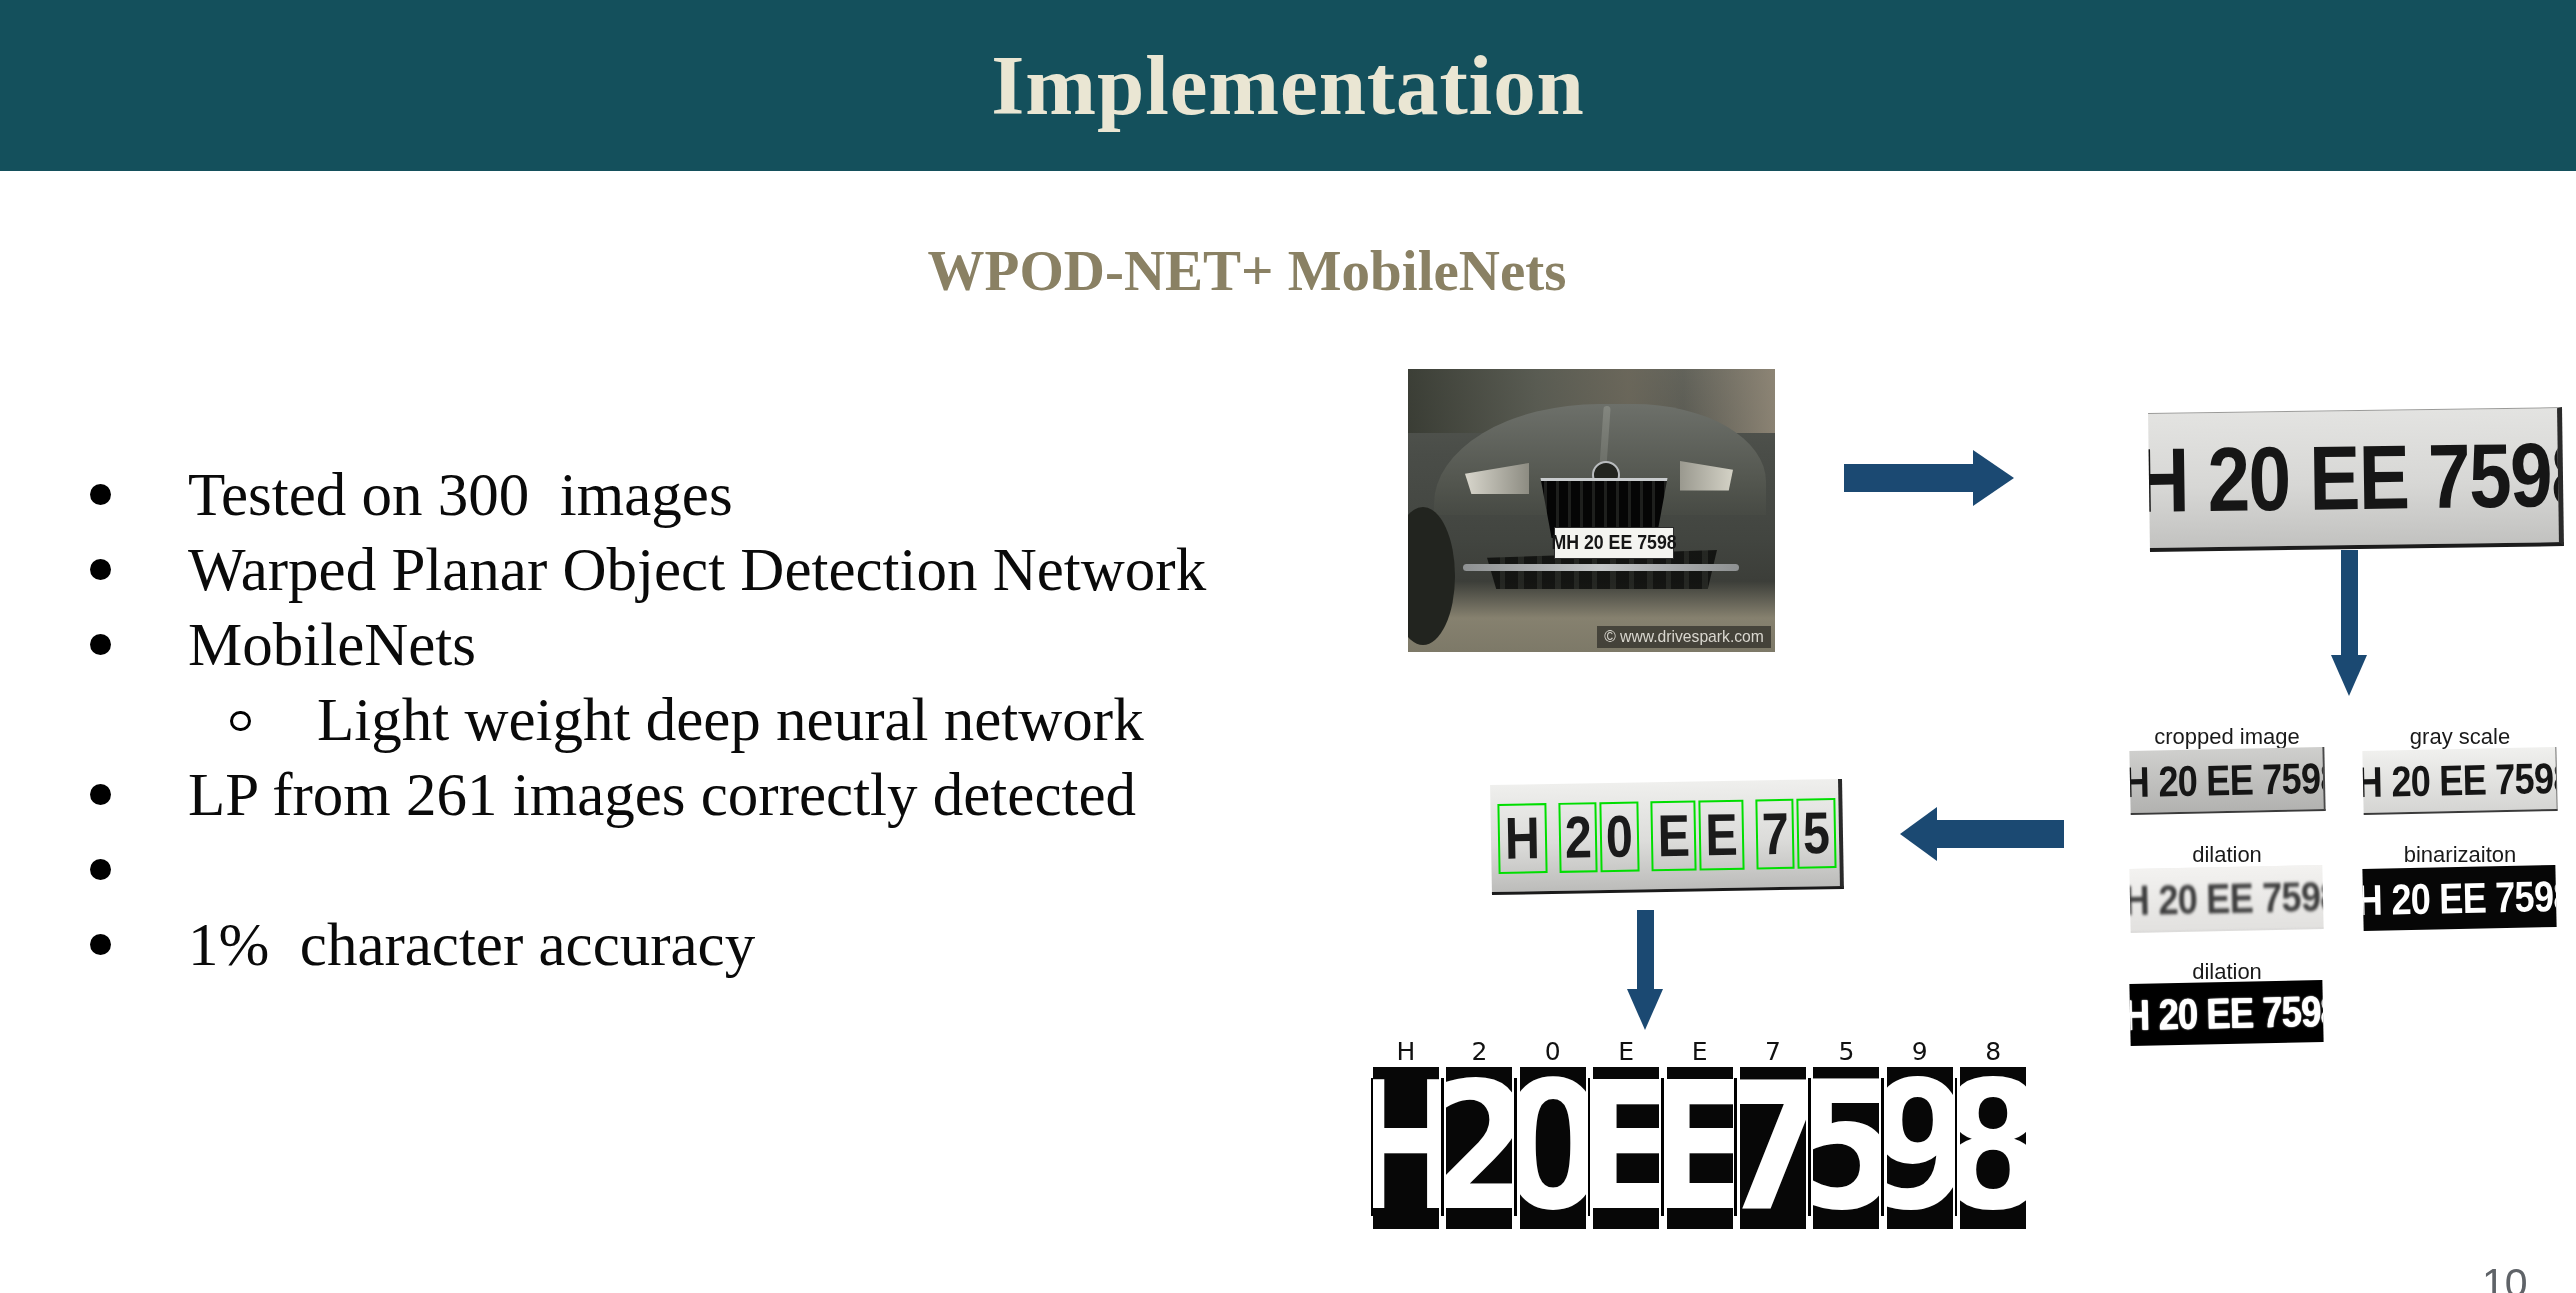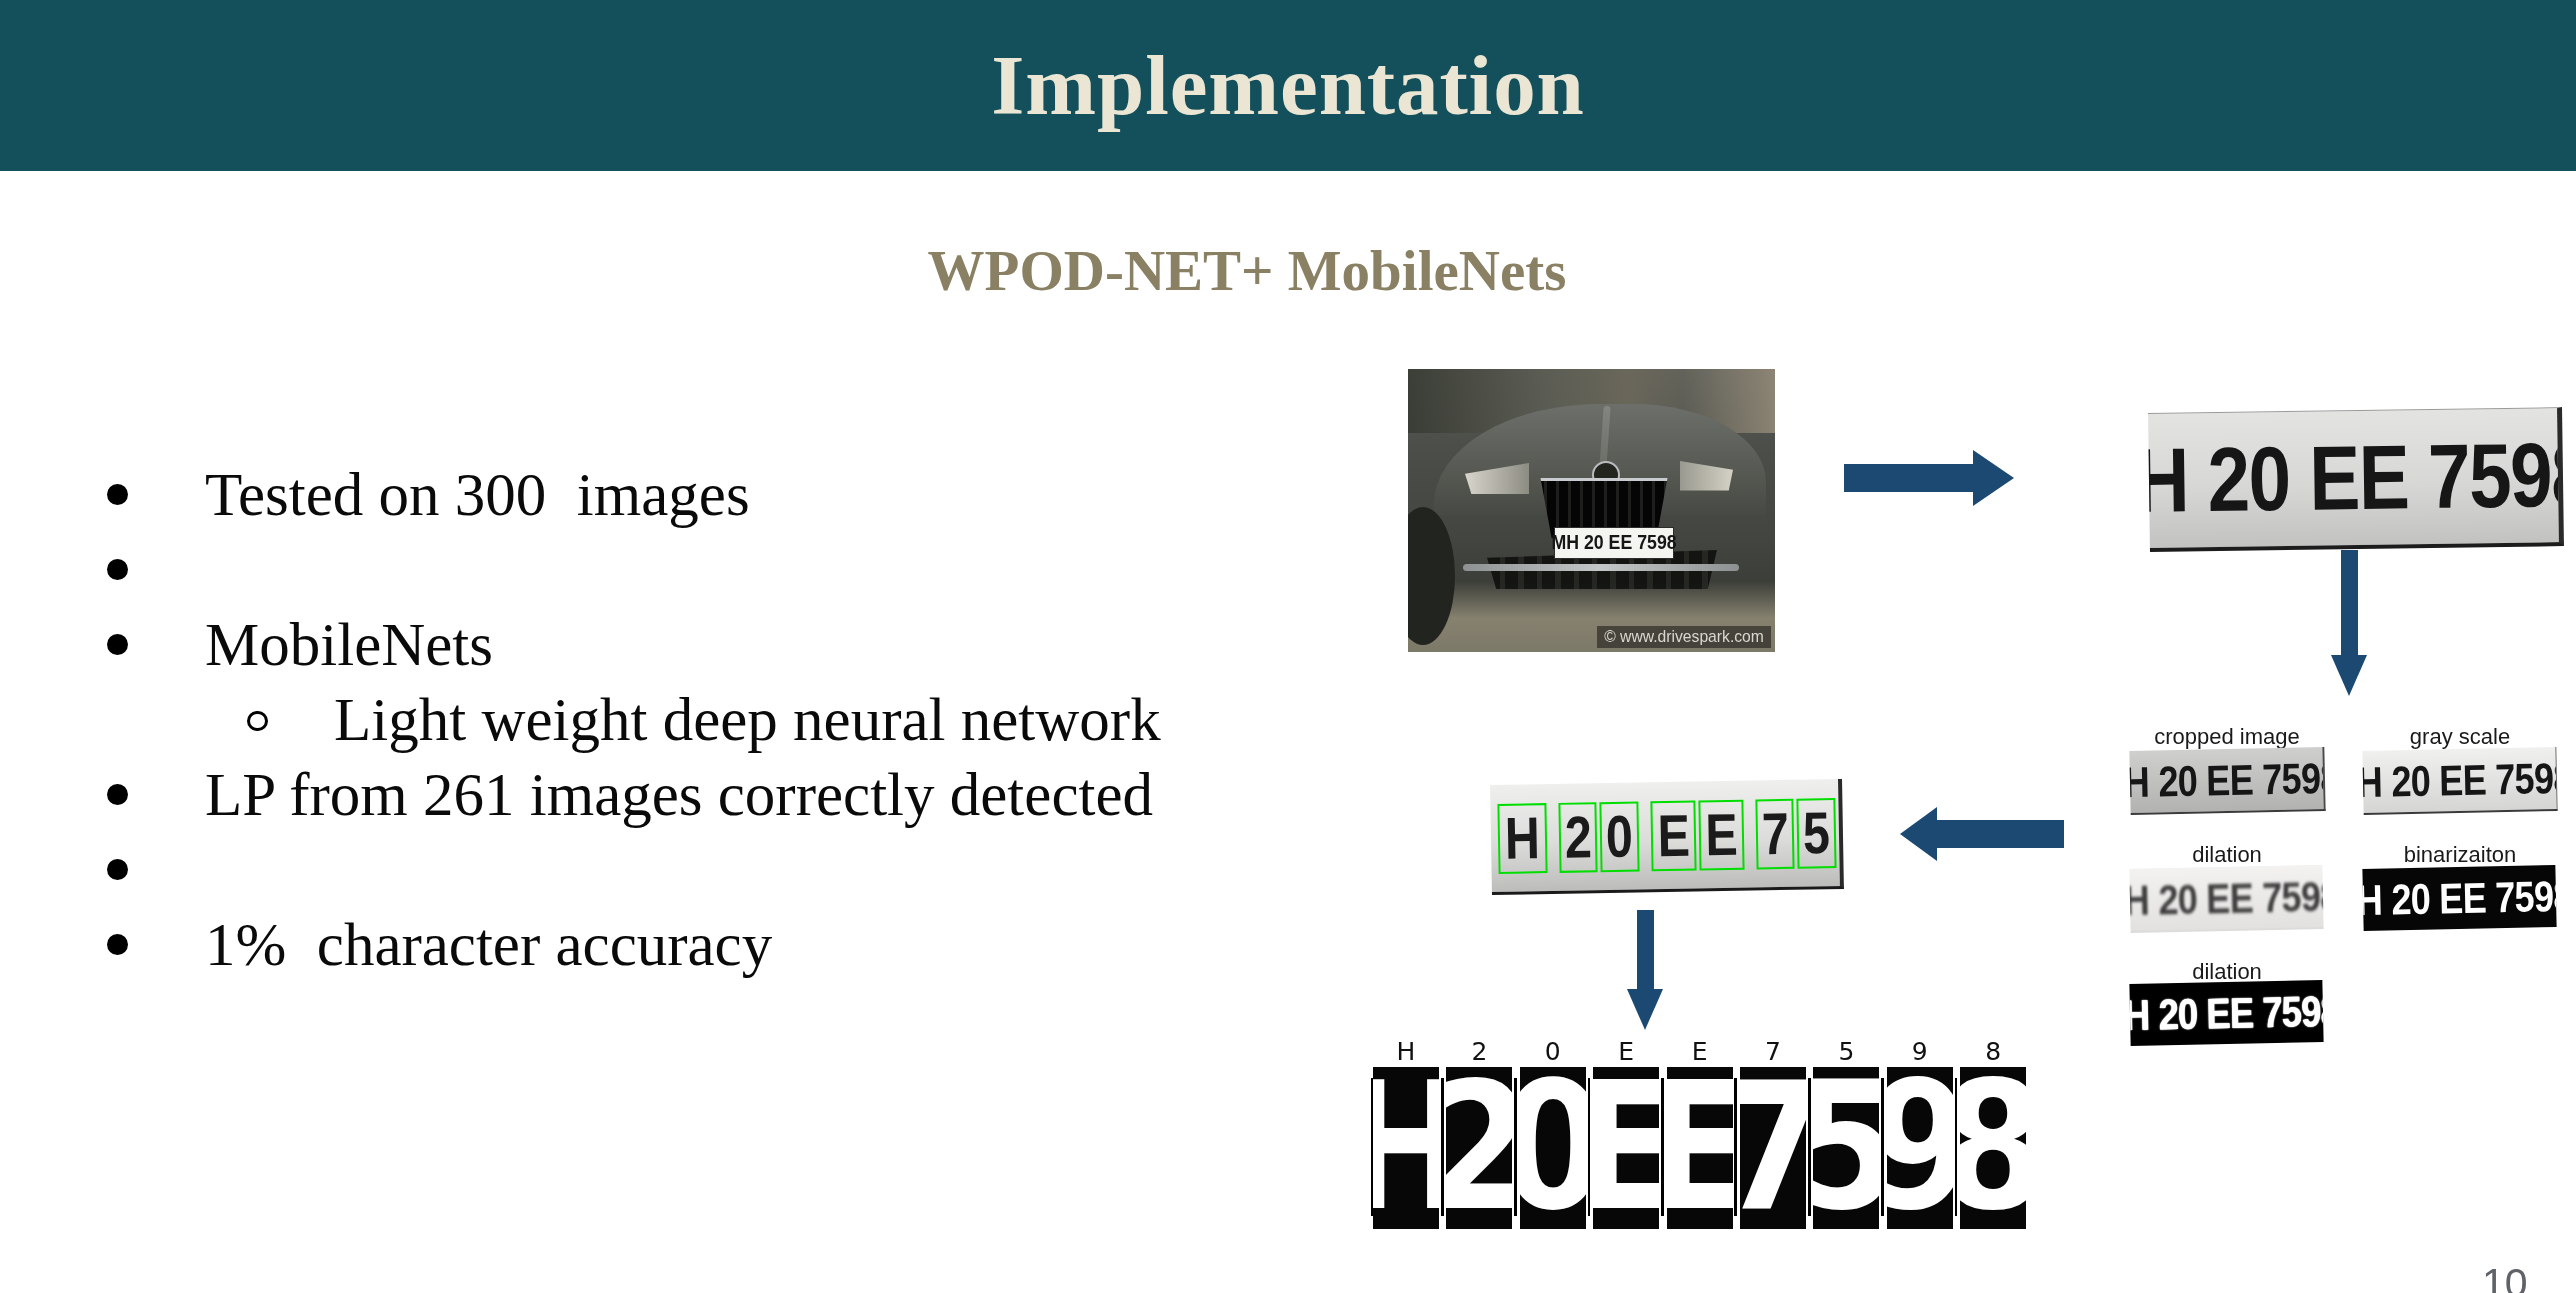--- a/index.html
+++ b/index.html
@@ -8,21 +8,21 @@
 
   
   .header{position:absolute;left:0;top:0;width:2576px;height:171px;background:var(--header-bg,#14505C);}
   .title{position:absolute;left:0;top:0;width:100%;height:198px;line-height:171px;text-align:center;
          font-size:85px;font-weight:bold;color:var(--title-c,#EAE6D3);letter-spacing:0.9px;}
 
   .subtitle{position:absolute;left:8px;top:238px;width:2478px;text-align:center;
             font-size:57px;font-weight:bold;color:var(--subtitle-c,#8A8164);}
 
   
-  .bullets{position:absolute;left:107px;top:457px;width:1345px;}
+  .bullets{position:absolute;left:90px;top:457px;width:1345px;}
   .b-item{position:relative;height:75px;line-height:75px;padding-left:98px;font-size:61px;color:#0a0a0a;}
   .b-text{white-space:pre-wrap;}
   .b-dot{position:absolute;left:0;top:27px;width:21px;height:21px;border-radius:50%;background:#000;}
   .b-item.lv2{padding-left:227px;}
   .b-circle{position:absolute;left:140px;top:28.6px;width:14.7px;height:14.7px;border-radius:50%;
             border:3.7px solid #000;background:transparent;}
 
   
   .arr{position:absolute;}
   .arr .shaft{position:absolute;background:var(--arrow-c,#1B4972);}
@@ -124,21 +124,21 @@
 <div class="slide">
 
   <div class="header">
     <div class="title">Implementation</div>
   </div>
 
   <div class="subtitle">WPOD-NET+ MobileNets</div>
 
   <div class="bullets" id="bullet-list">
       <div class="b-item"><span class="b-dot"></span><span class="b-text">Tested on 300  images</span></div>
-      <div class="b-item"><span class="b-dot"></span></div>
+      <div class="b-item"><span class="b-dot"></span><span class="b-text">Warped Planar Object Detection Network</span></div>
       <div class="b-item"><span class="b-dot"></span><span class="b-text">MobileNets</span></div>
       <div class="b-item lv2"><span class="b-circle"></span><span class="b-text">Light weight deep neural network</span></div>
       <div class="b-item"><span class="b-dot"></span><span class="b-text">LP from 261 images correctly detected</span></div>
       <div class="b-item"><span class="b-dot"></span></div>
       <div class="b-item"><span class="b-dot"></span><span class="b-text">1%  character accuracy</span></div>
     </div>
 
   <div class="car">
     <div class="backdrop"></div>
     <div class="hood"></div>

